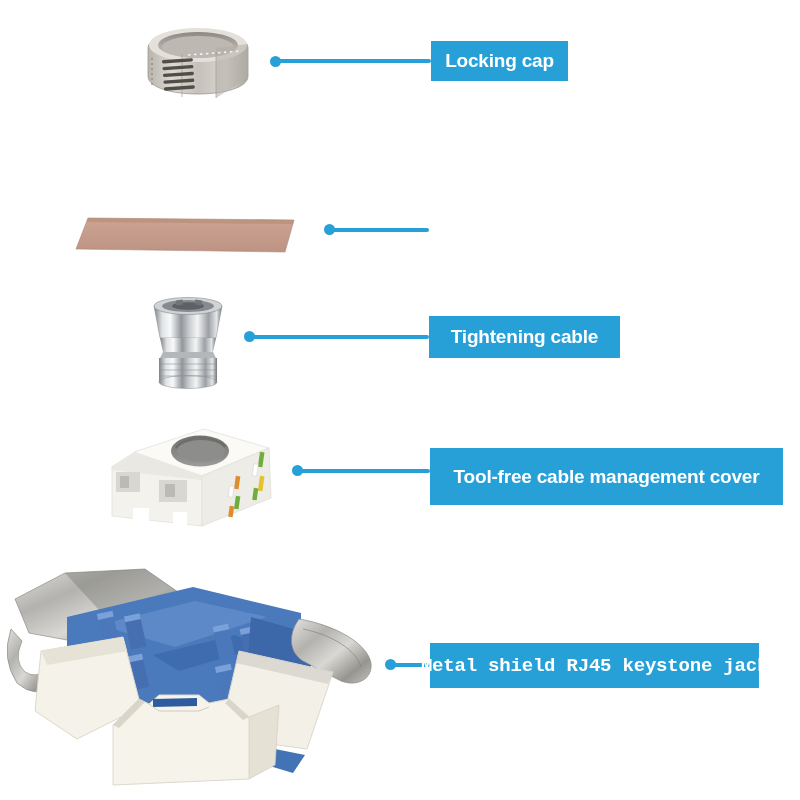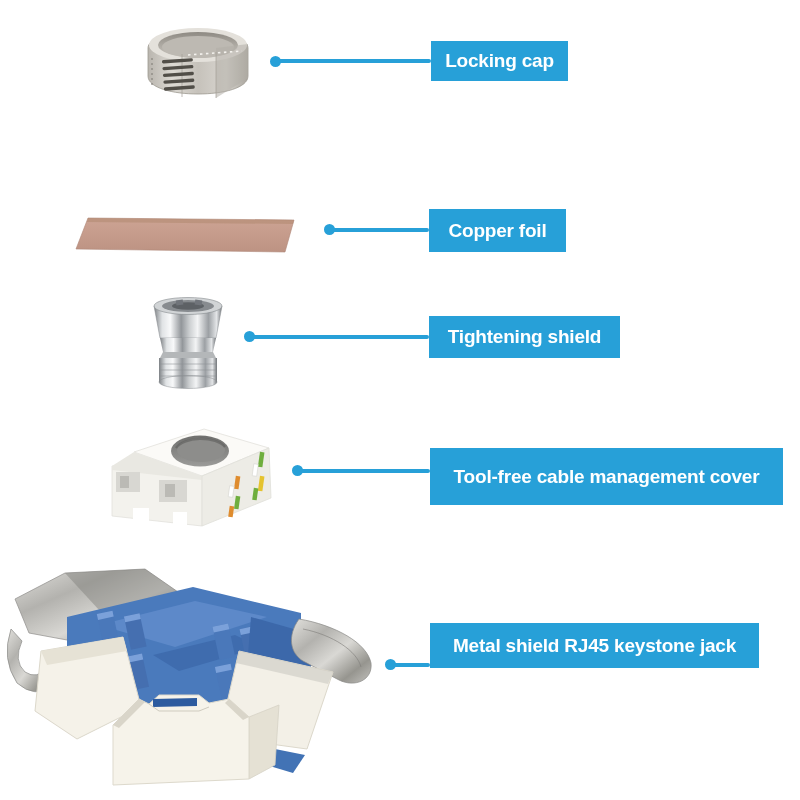--- a/index.html
+++ b/index.html
@@ -193,35 +193,32 @@
   </svg>
 
   <div class="dot" style="left:270px; top:56px;"></div>
   <div class="wire" style="left:275px; top:59px; width:156px;"></div>
   <div class="label" style="left:431px; top:41px; width:137px; height:40px;">
     <span>Locking cap</span>
   </div>
 
   <div class="dot" style="left:324px; top:224px;"></div>
   <div class="wire" style="left:329px; top:228px; width:100px;"></div>
-  <div class="label" style="left:429px; top:209px; width:137px; height:43px;">
-    <span>Copper foil</span>
-  </div>
 
   <div class="dot" style="left:244px; top:331px;"></div>
   <div class="wire" style="left:249px; top:335px; width:180px;"></div>
   <div class="label" style="left:429px; top:316px; width:191px; height:42px;">
-    <span>Tightening shield</span>
+    <span>Tightening cable</span>
   </div>
 
   <div class="dot" style="left:292px; top:465px;"></div>
   <div class="wire" style="left:297px; top:469px; width:133px;"></div>
   <div class="label" style="left:430px; top:448px; width:353px; height:57px;">
     <span>Tool-free cable management cover</span>
   </div>
 
   <div class="dot" style="left:385px; top:659px;"></div>
   <div class="wire" style="left:390px; top:663px; width:40px;"></div>
-  <div class="label" style="left:430px; top:623px; width:329px; height:45px;">
+  <div class="label" style="left:430px; top:643px; width:329px; height:45px;font-family:Liberation Mono, monospace;">
     <span>Metal shield RJ45 keystone jack</span>
   </div>
 
 </div>
 
 </body></html>

